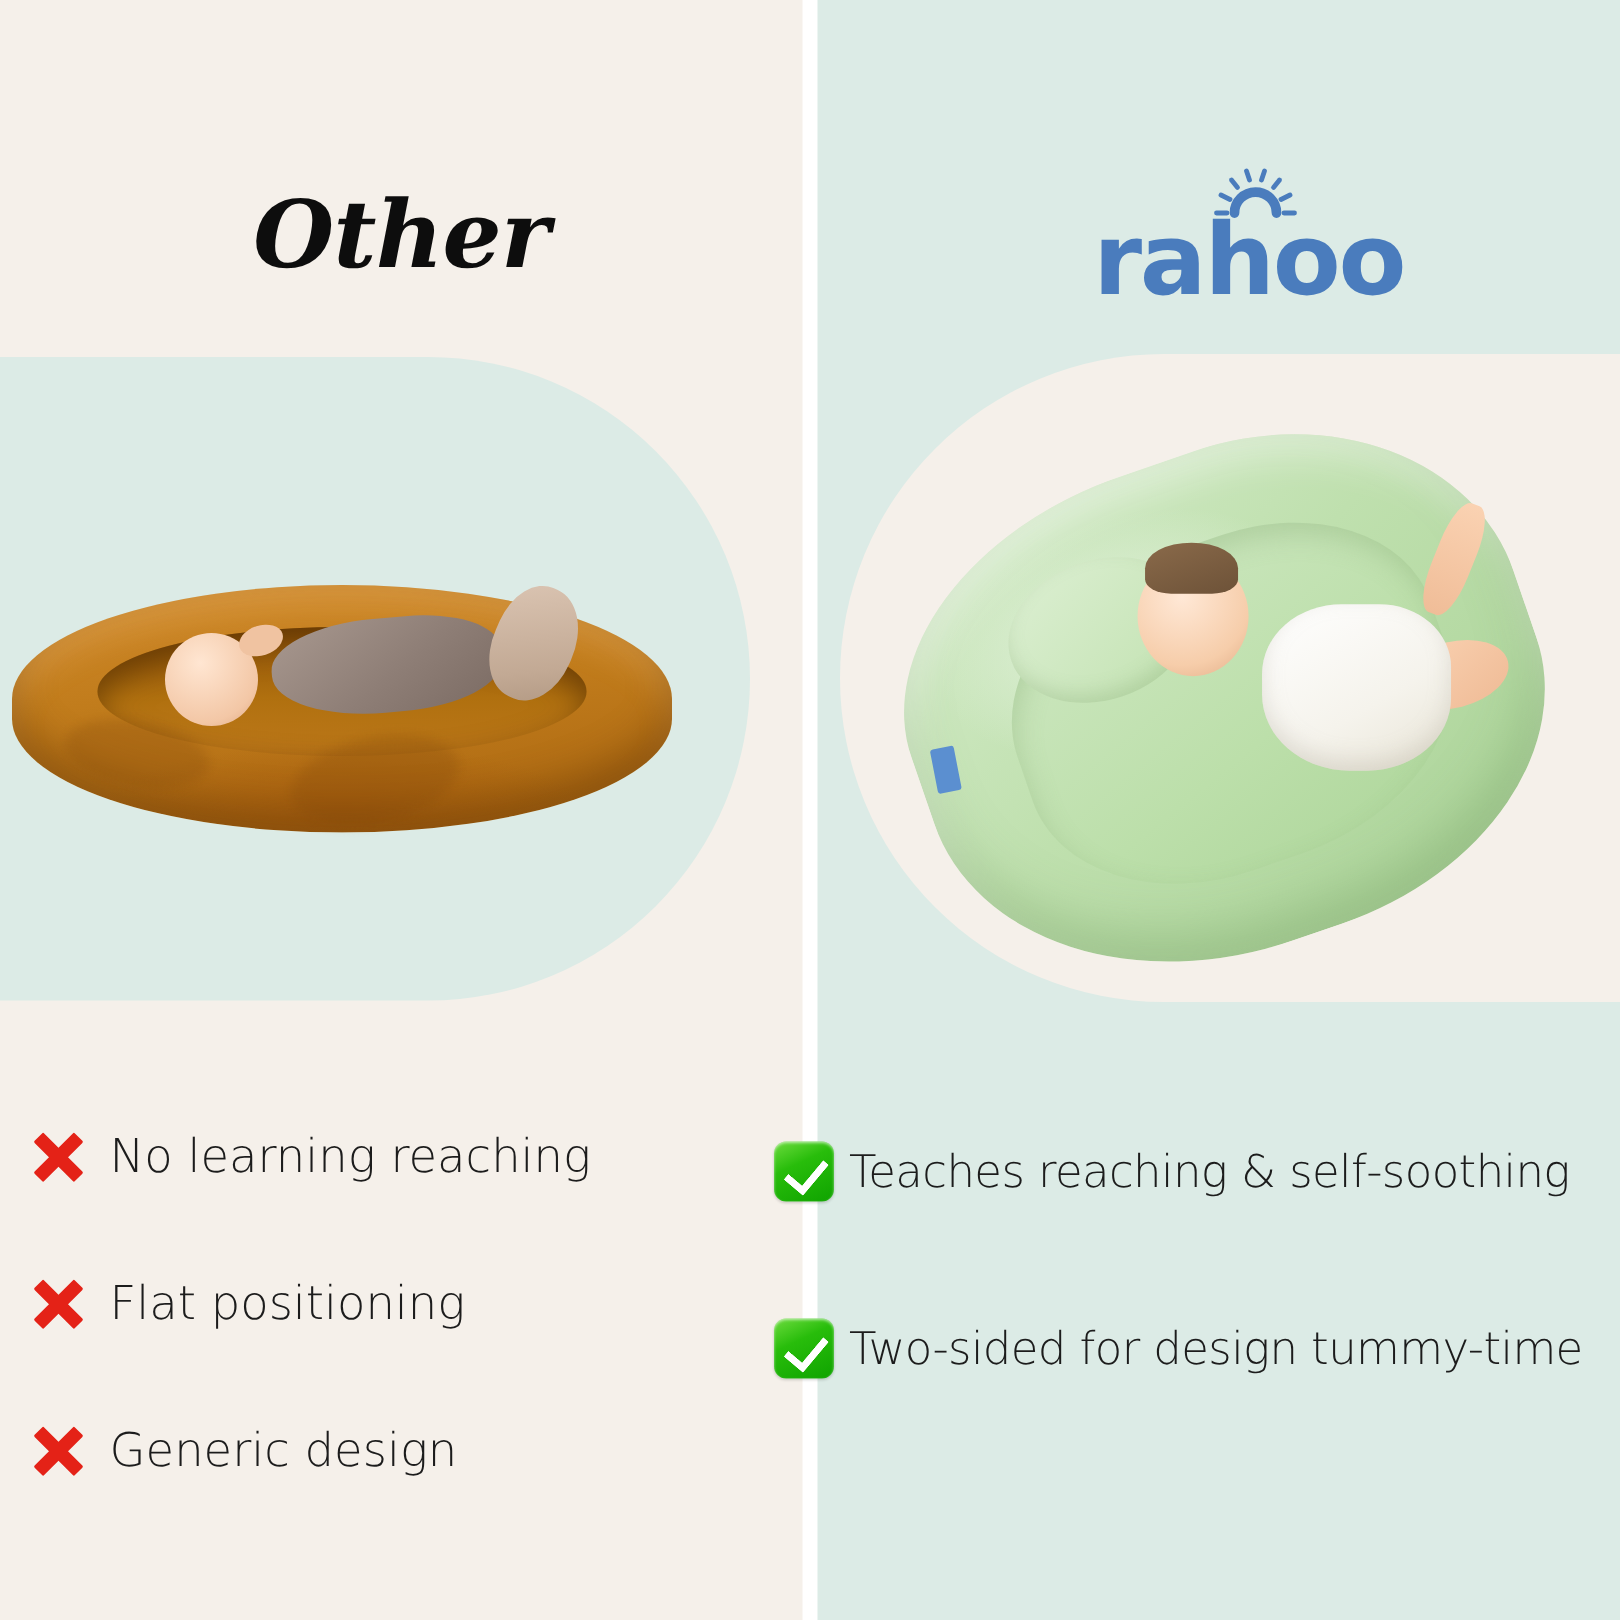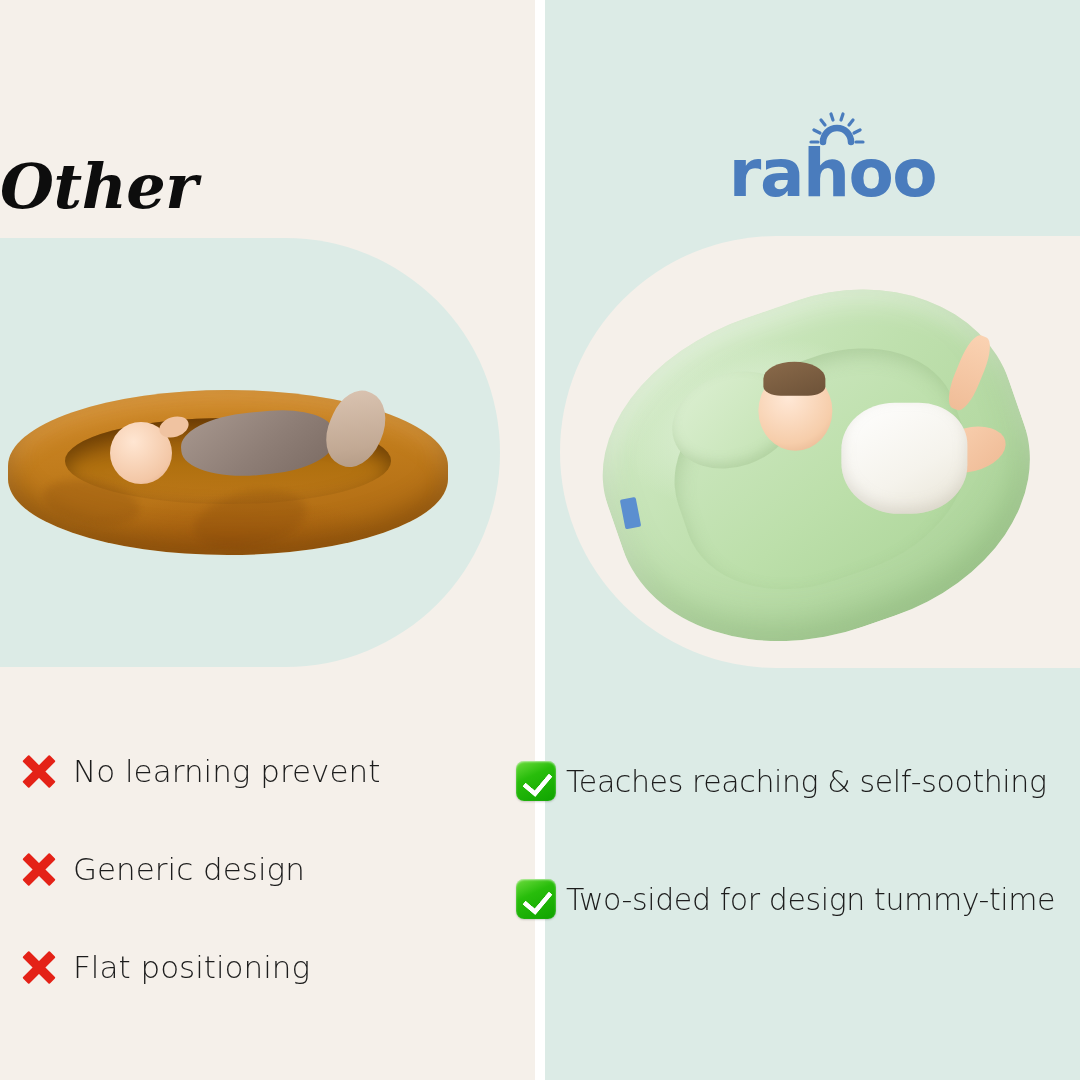--- a/index.html
+++ b/index.html
@@ -51,29 +51,28 @@
     background: #f5f0ea;
     border-radius: 216px 0 0 216px;
   }
 
   
   #title-other {
     position: absolute;
     left: 0;
     top: 126px;
     width: 535px;
-    text-align: left;
+    text-align: center;
     font-family: "DejaVu Serif", serif;
     font-style: italic;
     font-weight: 700;
     font-size: 62px;
     letter-spacing: -0.5px;
     color: #0d0d0d;
     line-height: 1;
-    margin-top: 30px;
   }
 
   #brand-logo {
     position: absolute;
     left: 545px;
     top: 108px;
     width: 535px;
     height: 110px;
     display: flex;
     flex-direction: column;
@@ -342,29 +341,29 @@
         <div class="bo-bootie"></div>
         <div class="bo-head"></div>
         <div class="bo-arm"></div>
       </div>
     </div>
   </div>
 
   <div class="feature-list" id="list-other">
     <div class="feature-row">
       <span class="icon-cross"></span>
-      <span class="feature-text">No learning prevent</span>
+      <span class="feature-text">No learning reaching</span>
+    </div>
+    <div class="feature-row">
+      <span class="icon-cross"></span>
+      <span class="feature-text">Flat positioning</span>
     </div>
     <div class="feature-row">
       <span class="icon-cross"></span>
       <span class="feature-text">Generic design</span>
-    </div>
-    <div class="feature-row">
-      <span class="icon-cross"></span>
-      <span class="feature-text">Flat positioning</span>
     </div>
   </div>
 
   <div class="panel" id="panel-right"></div>
   <div id="right-hero-shape"></div>
 
   <div id="brand-logo">
     <svg id="brand-sun-icon" viewBox="0 0 64 38">
       <g stroke="#4a7cbd" stroke-width="3.2" stroke-linecap="round" fill="none">
         <path d="M18 34 A14 14 0 0 1 46 34" stroke-width="6.5"></path>

